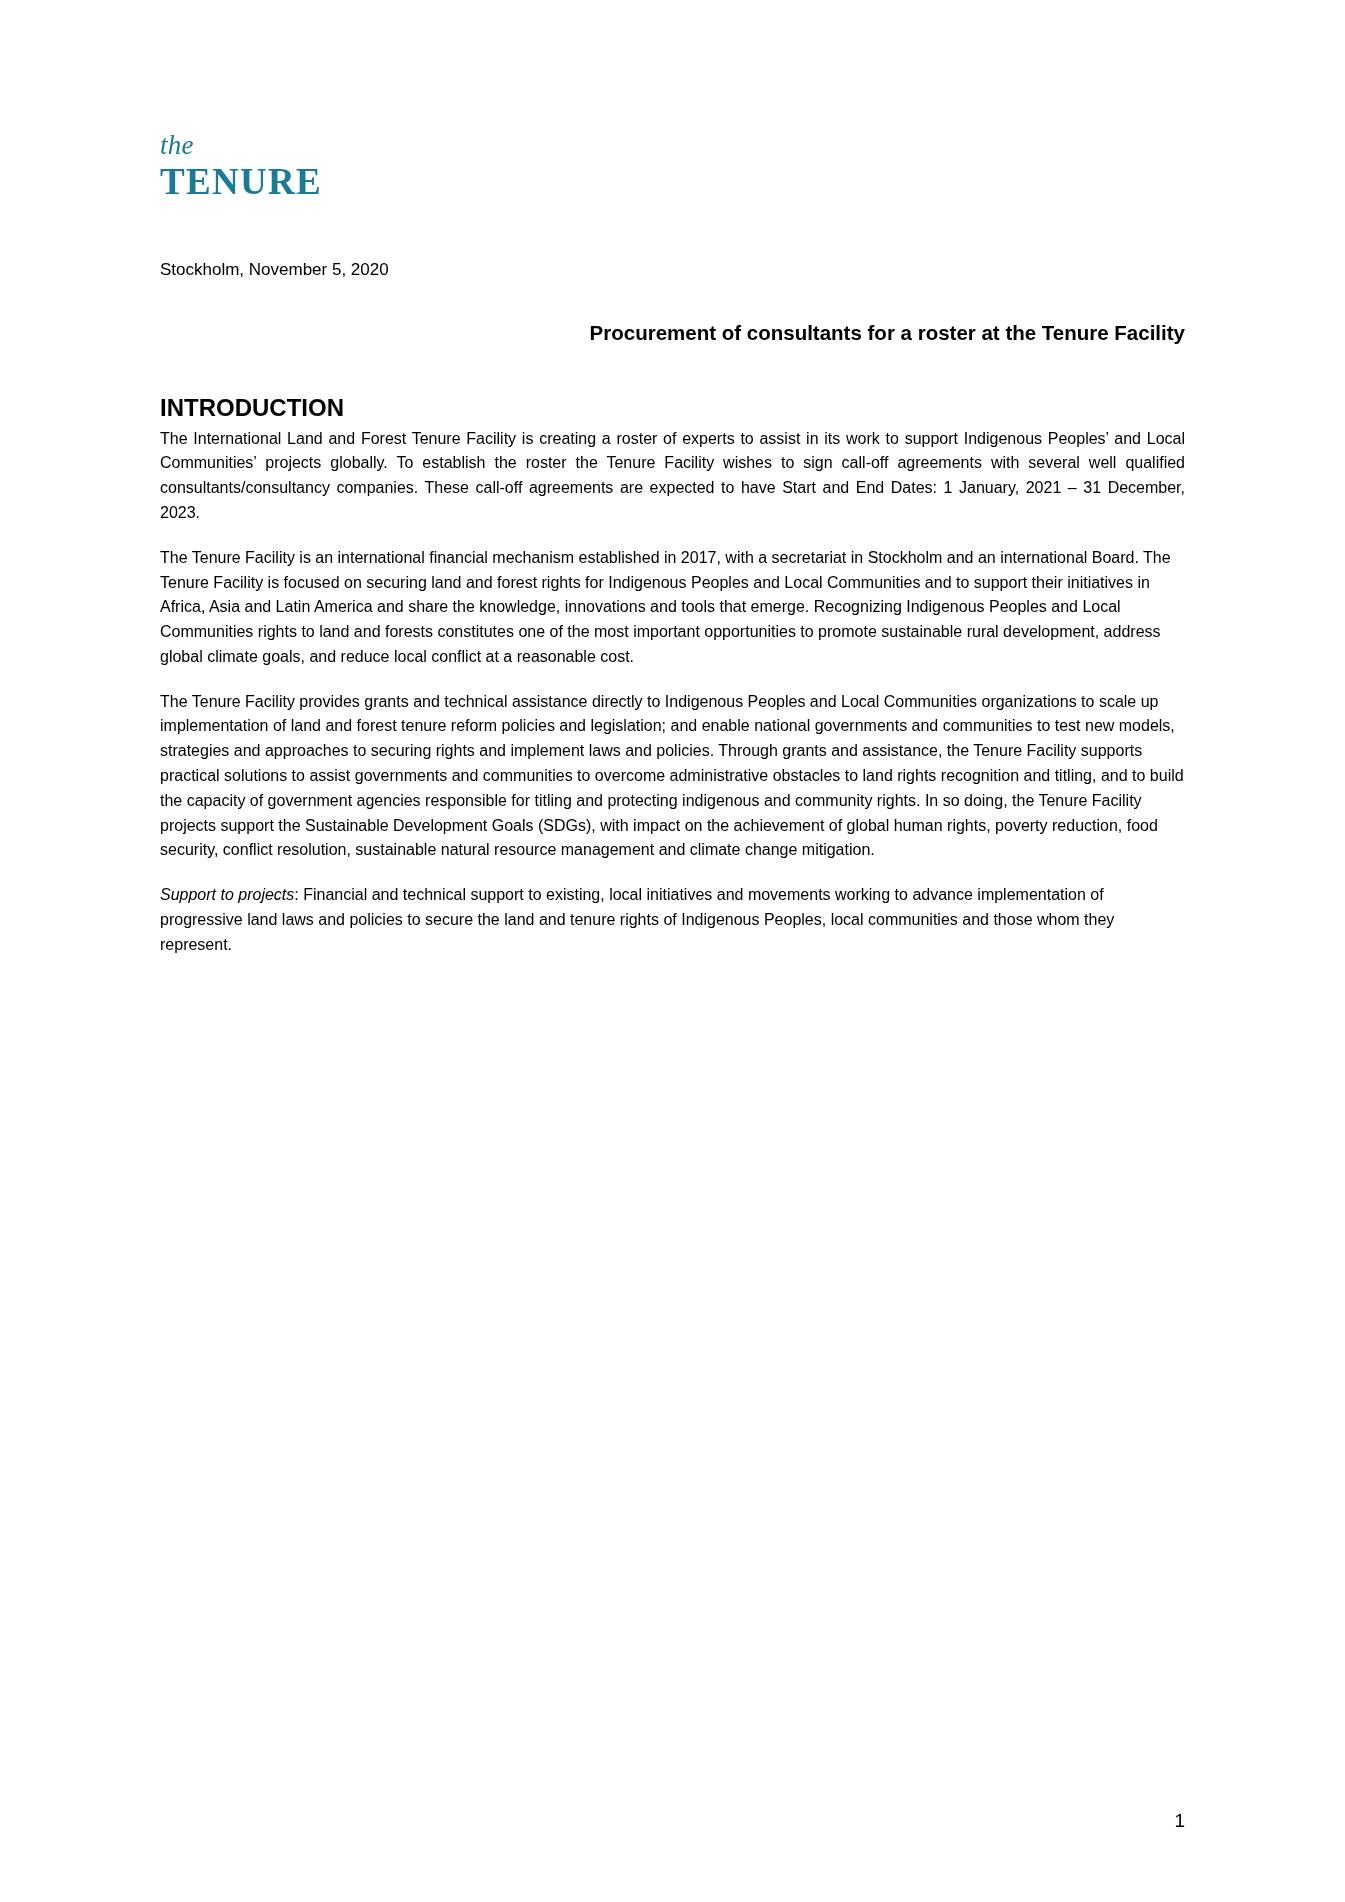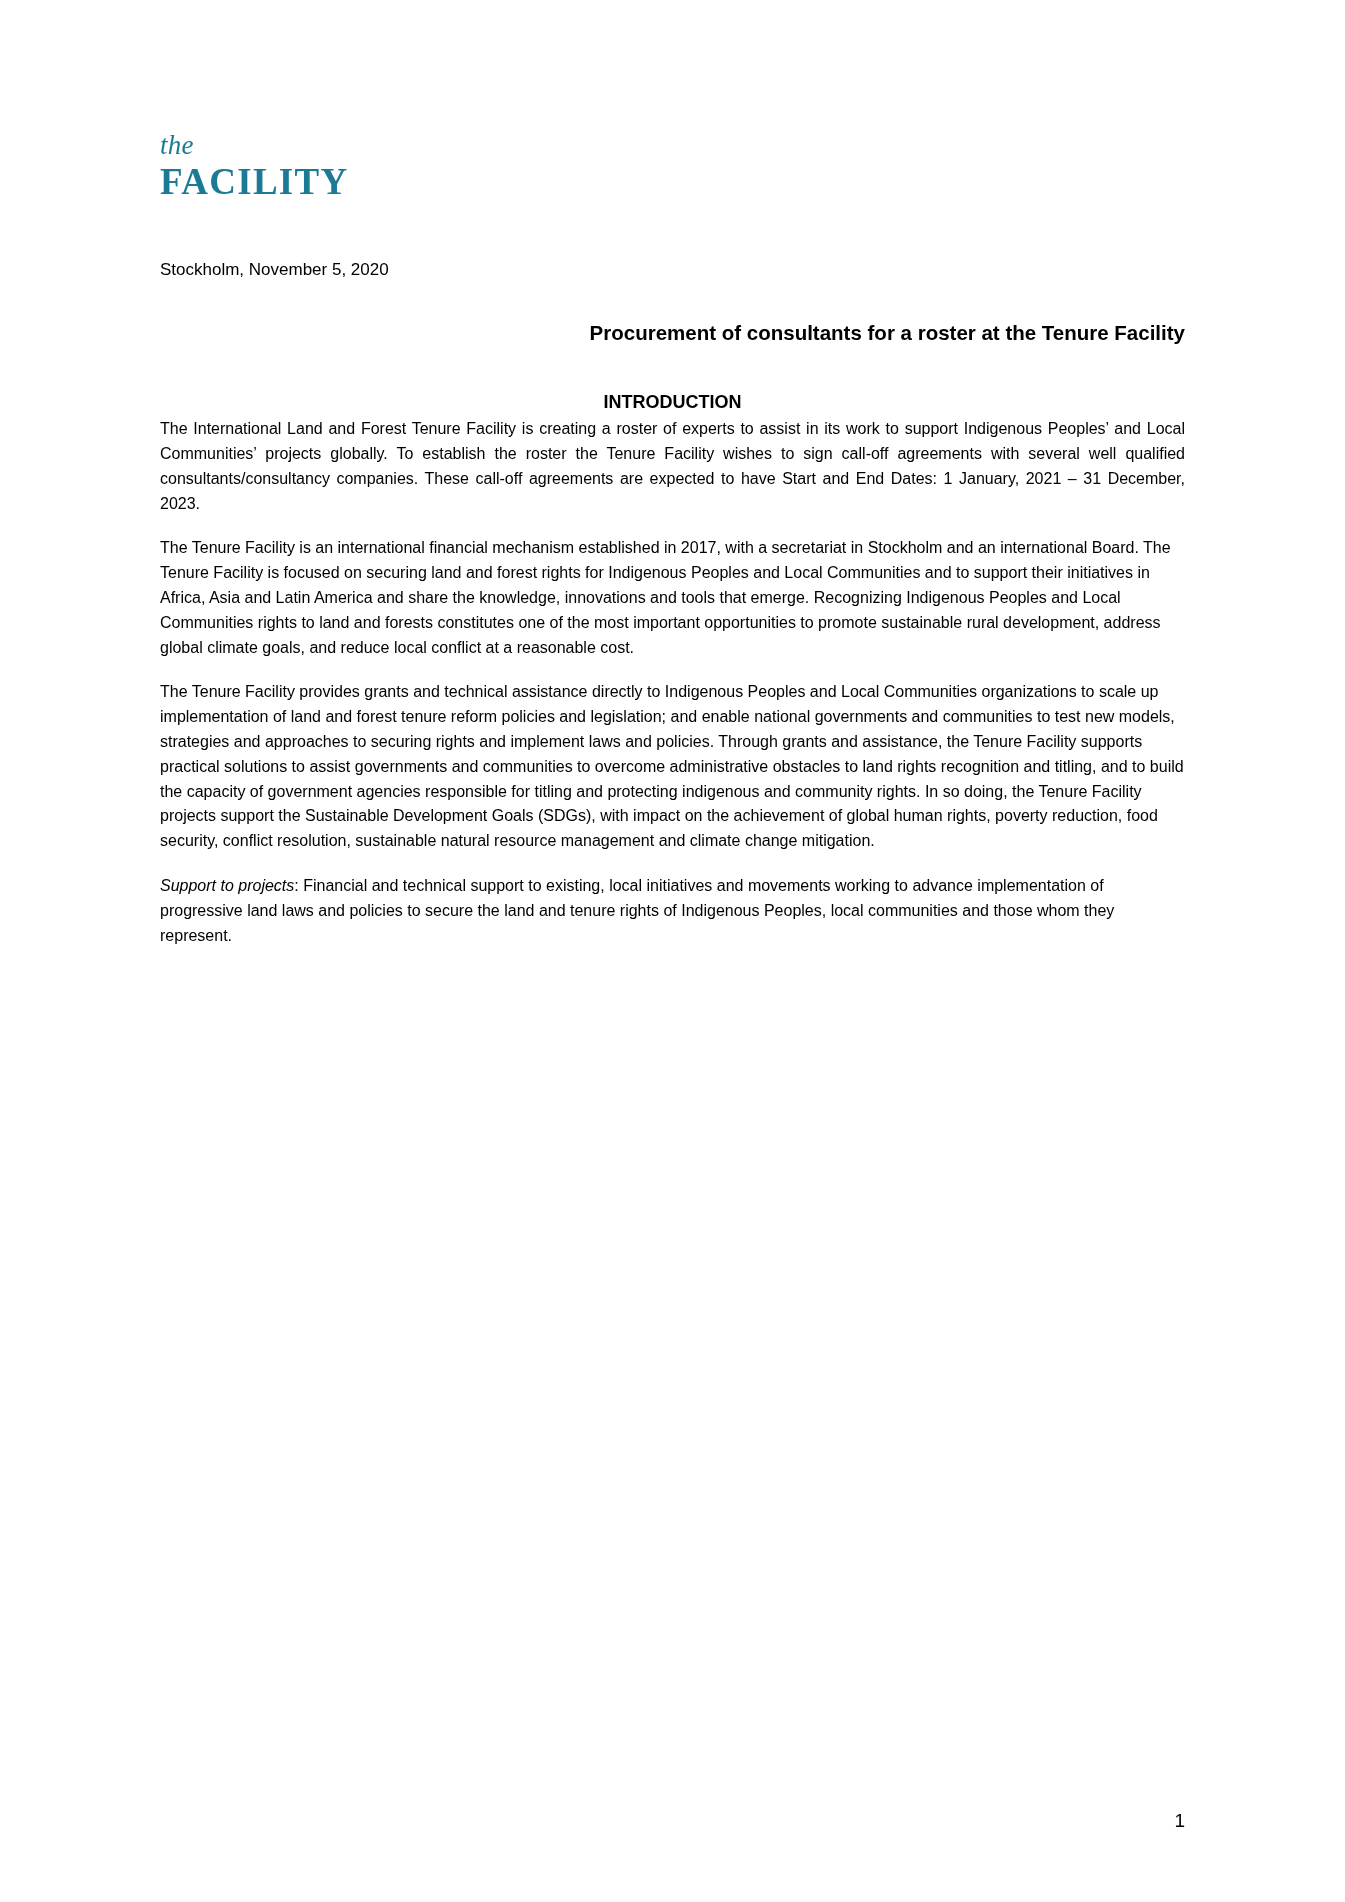--- a/index.html
+++ b/index.html
@@ -51,25 +51,24 @@
     margin-bottom: 36px;
   }
   h1.doc-title {
     font-size: 20.5px;
     font-weight: bold;
     margin: 0 0 42px 0;
     line-height: 1.4;
     text-align: right;
   }
   .section-head {
-    font-size: 18px;
+    font-size: 24px;
     font-weight: bold;
     margin: 0;
     line-height: 1.55;
-    text-align: center;
   }
   p.body-text {
     font-size: 16px;
     line-height: 1.55;
     margin: 0 0 20px 0;
   }
   p.justified {
     text-align: justify;
   }
   .italic {
@@ -86,21 +85,21 @@
     font-size: 19px;
   }
 </style>
 </head>
 <body>
 
 <div class="page">
 
   <div class="logo">
     <span class="logo-the">the</span>
-    <span class="logo-word">FACILITY</span>
+    <span class="logo-word">TENURE</span>
   </div>
 
   <div class="dateline">Stockholm, November 5, 2020</div>
 
   <h1 class="doc-title">Procurement of consultants for a roster at the Tenure Facility</h1>
 
   <div>
     <div class="section-head">INTRODUCTION</div>
     <p class="body-text justified">The International Land and Forest Tenure Facility is creating a roster of experts to assist in its work to support Indigenous Peoples’ and Local Communities’ projects globally. To establish the roster the Tenure Facility wishes to sign call-off agreements with several well qualified consultants/consultancy companies. These call-off agreements are expected to have Start and End Dates: 1 January, 2021 – 31 December, 2023.</p>
   </div>

